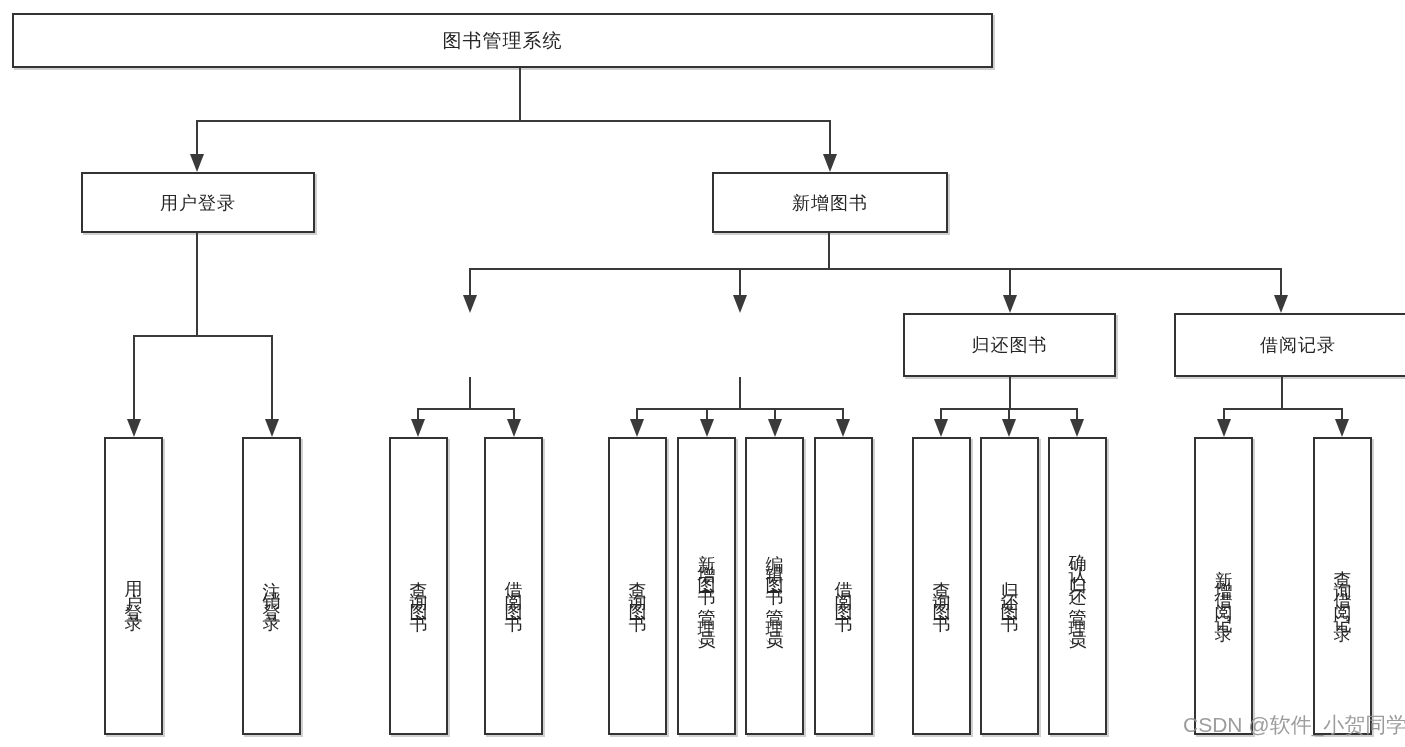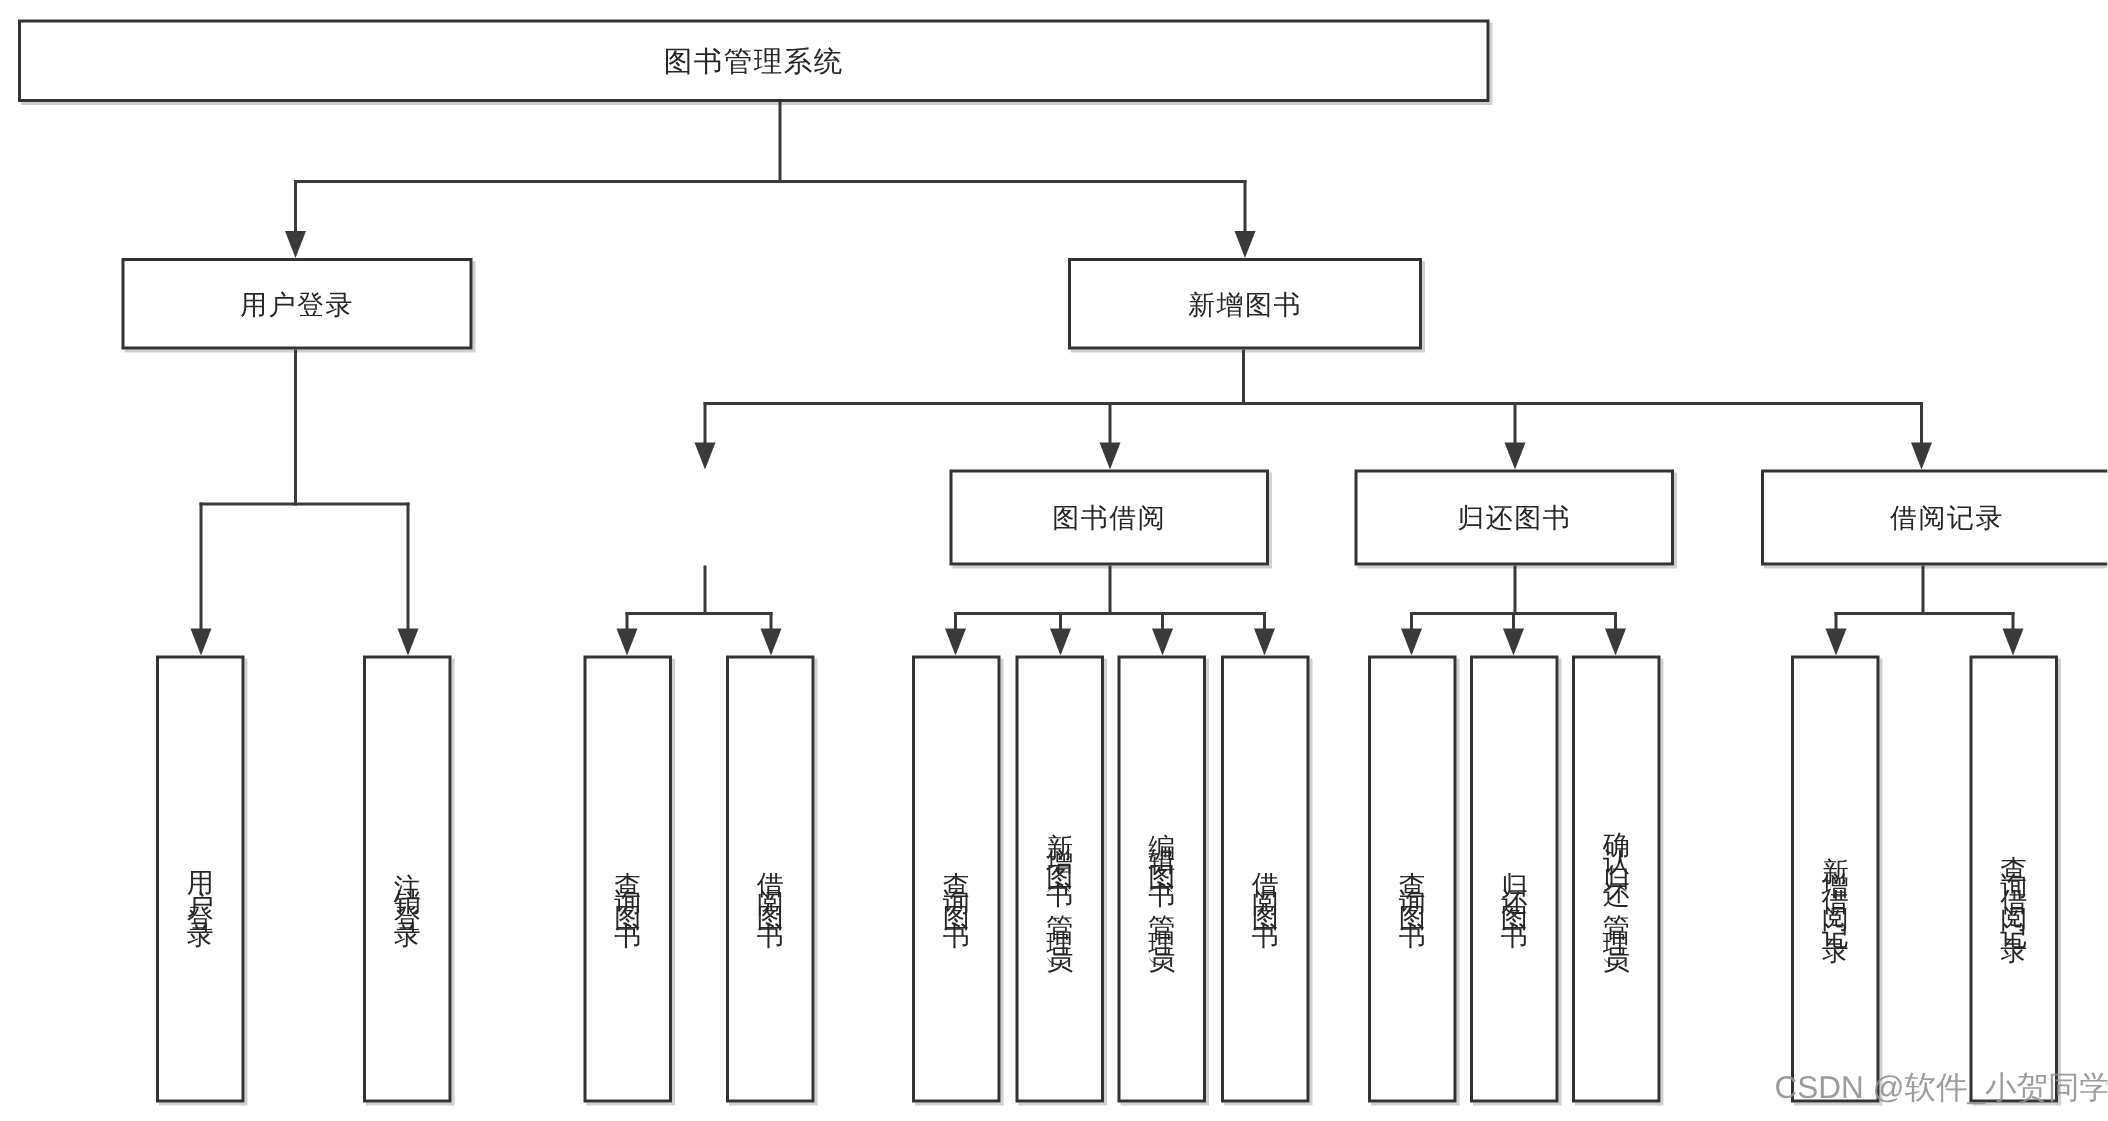--- a/index.html
+++ b/index.html
@@ -80,21 +80,20 @@
   <div class="hl" style="left:469px;top:268px;width:813px"></div>
   <div class="vl" style="left:469px;top:268px;height:29px"></div>
   <div class="vl" style="left:739px;top:268px;height:29px"></div>
   <div class="vl" style="left:1009px;top:268px;height:29px"></div>
   <div class="vl" style="left:1280px;top:268px;height:29px"></div>
   <div class="arrow" style="left:463px;top:295px"></div>
   <div class="arrow" style="left:733px;top:295px"></div>
   <div class="arrow" style="left:1003px;top:295px"></div>
   <div class="arrow" style="left:1274px;top:295px"></div>
 
-  <div class="box hbox" style="left:633px;top:313px;width:213px;height:64px">图书借阅</div>
   <div class="box hbox" style="left:903px;top:313px;width:213px;height:64px">归还图书</div>
   <div class="box hbox" style="left:1174px;top:313px;width:248px;height:64px">借阅记录</div>
 
   <div class="vl" style="left:469px;top:377px;height:33px"></div>
   <div class="hl" style="left:417px;top:408px;width:98px"></div>
   <div class="vl" style="left:417px;top:408px;height:13px"></div>
   <div class="vl" style="left:513px;top:408px;height:13px"></div>
   <div class="arrow" style="left:411px;top:419px"></div>
   <div class="arrow" style="left:507px;top:419px"></div>
 

